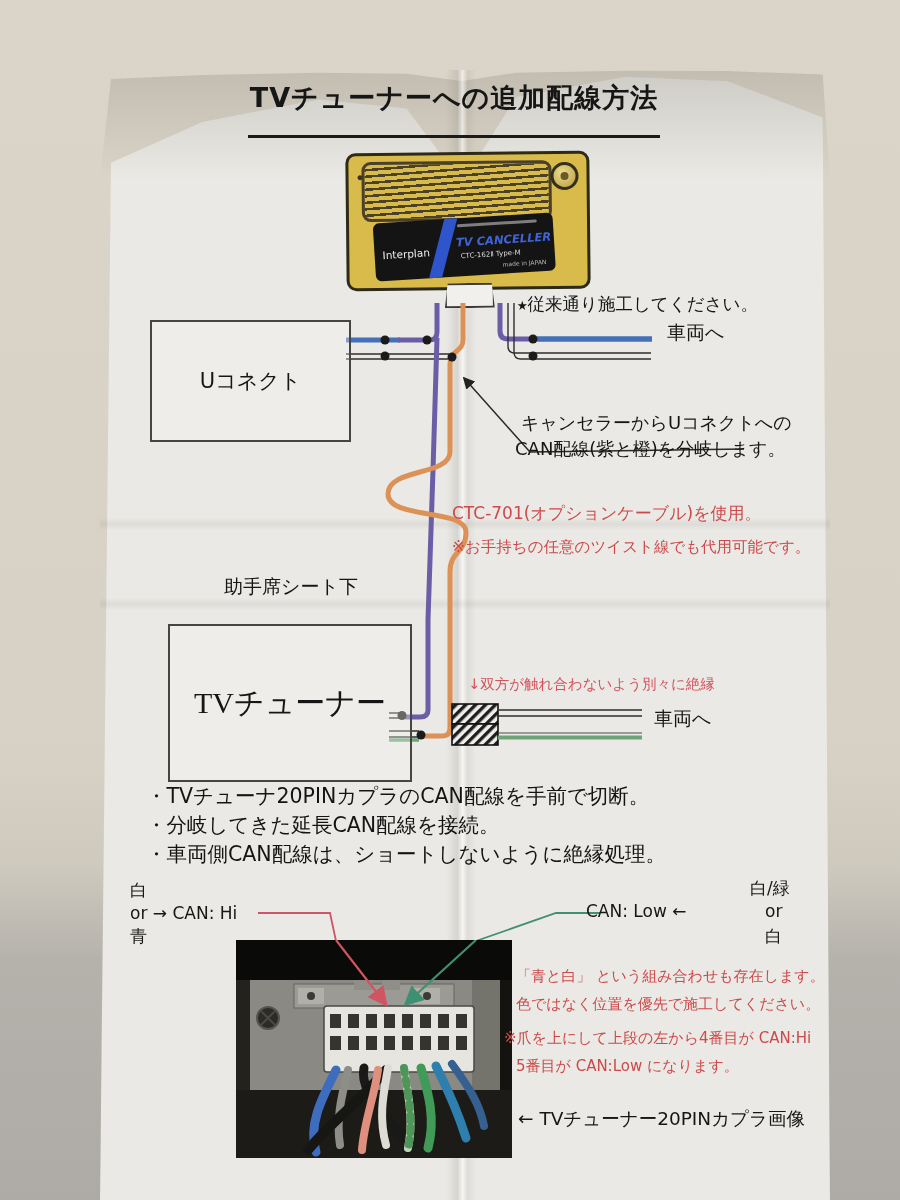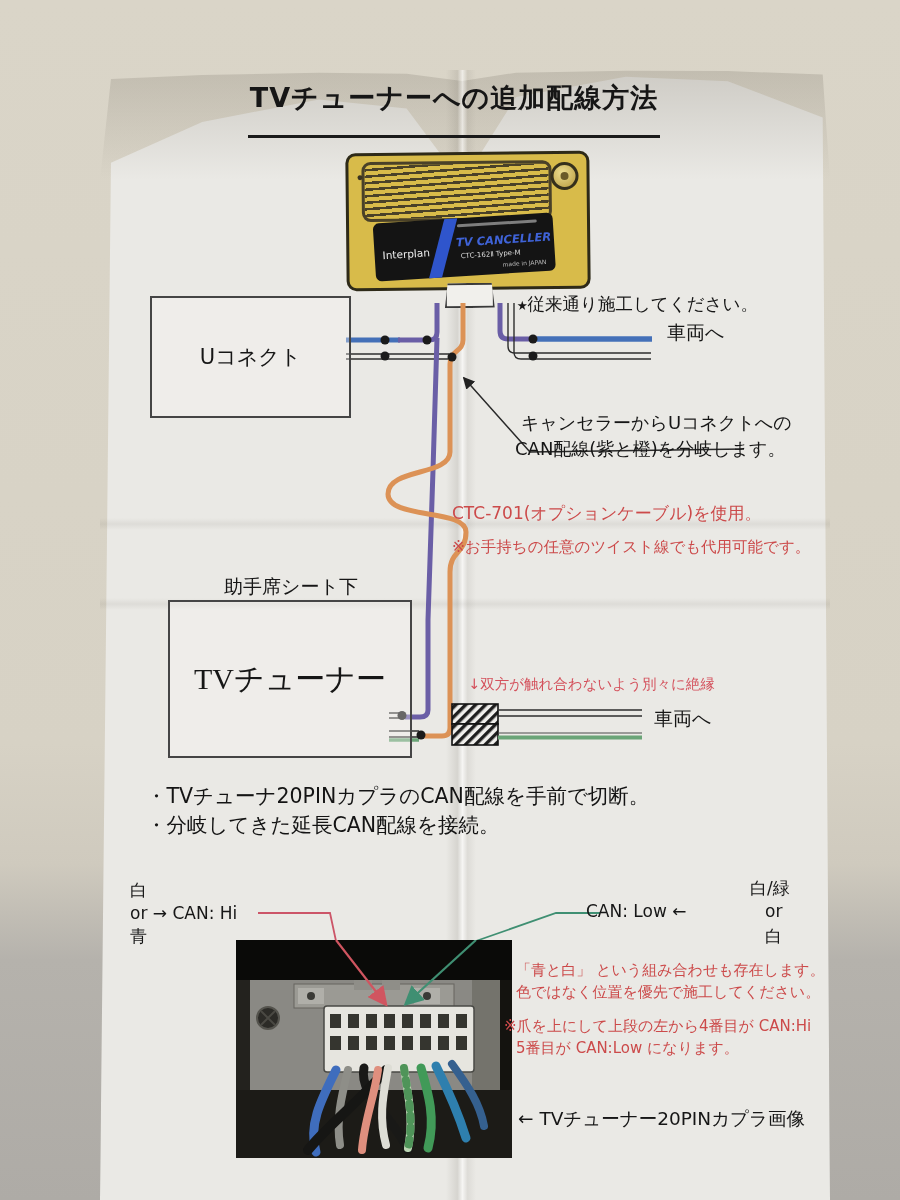--- a/index.html
+++ b/index.html
@@ -32,41 +32,41 @@
   .canc-label{position:absolute;left:28px;top:66px;width:180px;height:58px;background:#141414;border-radius:6px;transform:rotate(-3deg);overflow:hidden;}
   .canc-brand{position:absolute;left:8px;top:26px;font-size:10.5px;color:#ececec;}
   .canc-stripe{position:absolute;left:62px;top:-6px;width:13px;height:72px;background:#2f55cc;transform:skewX(-18deg);}
   .canc-name{position:absolute;left:82px;top:17px;font-size:11.5px;font-weight:bold;font-style:italic;color:var(--label-blue,#3f63d8);}
   .canc-model{position:absolute;left:86px;top:34px;font-size:7px;color:#dddddd;}
   .canc-made{position:absolute;right:9px;bottom:6px;font-size:6px;color:#bbbbbb;}
   .canc-web{position:absolute;left:84px;top:6px;width:80px;height:3px;background:rgba(255,255,255,.45);border-radius:2px;}
   .canc-conn{position:absolute;left:98px;top:131px;width:46px;height:21px;background:#f1f0ec;border:2px solid #3a3a3a;
     clip-path:polygon(6% 0,94% 0,100% 100%,0 100%);}
   
-  .dbox{position:absolute;border:2px solid #454545;display:flex;align-items:center;justify-content:center;background:rgba(248,247,244,.35);}
+  .dbox{position:absolute;border:2px solid #454545;display:flex;align-items:center;justify-content:center;background:rgba(248,247,244,.35);margin-top:24px;}
   .box-uconnect{left:150px;top:296px;width:197px;height:118px;font-size:21px;}
   .box-tuner{left:168px;top:600px;width:240px;height:154px;font-size:30px;font-family:Liberation Serif, serif;}
   .note-std{left:517px;top:292px;font-size:17.5px;font-family:Liberation Mono, monospace;}
   .veh-top{left:667px;top:320px;font-size:19px;}
   .veh-bot{left:654px;top:706px;font-size:19px;}
   .branch1{left:521px;top:411px;font-size:18px;}
   .branch2{left:515px;top:437px;font-size:18px;}
   .ctc1{left:452px;top:502px;font-size:17px;color:var(--red-text,#cc4a4a);}
   .ctc2{left:452px;top:537px;font-size:15.5px;color:var(--red-text,#cc4a4a);}
   .seat{left:224px;top:574px;font-size:19px;}
   .insul{left:468px;top:675px;font-size:14.5px;color:#d4515c;}
   .steps{position:absolute;left:146px;top:782px;font-size:20.5px;line-height:29px;color:#141414;}
   .pinL{left:130px;top:879px;font-size:17px;line-height:23px;white-space:pre;}
   .pinR1{left:750px;top:877px;font-size:17px;}
   .pinR2{left:586px;top:901px;font-size:17px;}
   .pinR3{left:765px;top:901px;font-size:17px;}
   .pinR4{left:765px;top:925px;font-size:17px;}
   .warn{position:absolute;left:504px;top:960px;width:350px;font-size:15px;line-height:21.5px;color:var(--red-text,#cc4a4a);white-space:nowrap;}
   .warn .gap{height:13px;}
-  .warn .ind{padding-left:12px;}
+  .warn .ind{padding-left:12px;margin-top:6px;}
   .caption{left:518px;top:1106px;font-size:18.5px;}
   .wires{position:absolute;left:0;top:0;pointer-events:none;}
   
   .photo{position:absolute;left:236px;top:940px;width:276px;height:218px;background:#14130f;overflow:hidden;}
 </style>
 </head>
 <body>
 
 <div class="stage">
 
@@ -160,20 +160,21 @@
   <div class="txt branch1">キャンセラーからUコネクトへの</div>
   <div class="txt branch2">CAN配線(紫と橙)を分岐します。</div>
   <div class="txt ctc1">CTC-701(オプションケーブル)を使用。</div>
   <div class="txt ctc2">※お手持ちの任意のツイスト線でも代用可能です。</div>
   <div class="txt insul">↓双方が触れ合わないよう別々に絶縁</div>
   <div class="txt veh-bot">車両へ</div>
 
   <div class="steps">
     <div>・TVチューナ20PINカプラのCAN配線を手前で切断。</div>
     <div>・分岐してきた延長CAN配線を接続。</div>
+    <div>・車両側CAN配線は、ショートしないように絶縁処理。</div>
   </div>
 
   <div class="txt pinL"><span>白</span><br><span>or → CAN: Hi</span><br><span>青</span></div>
   <div class="txt pinR1">白/緑</div>
   <div class="txt pinR2">CAN: Low ←</div>
   <div class="txt pinR3">or</div>
   <div class="txt pinR4">白</div>
 
   <div class="photo">
     <svg width="276" height="218" viewBox="0 0 276 218">

